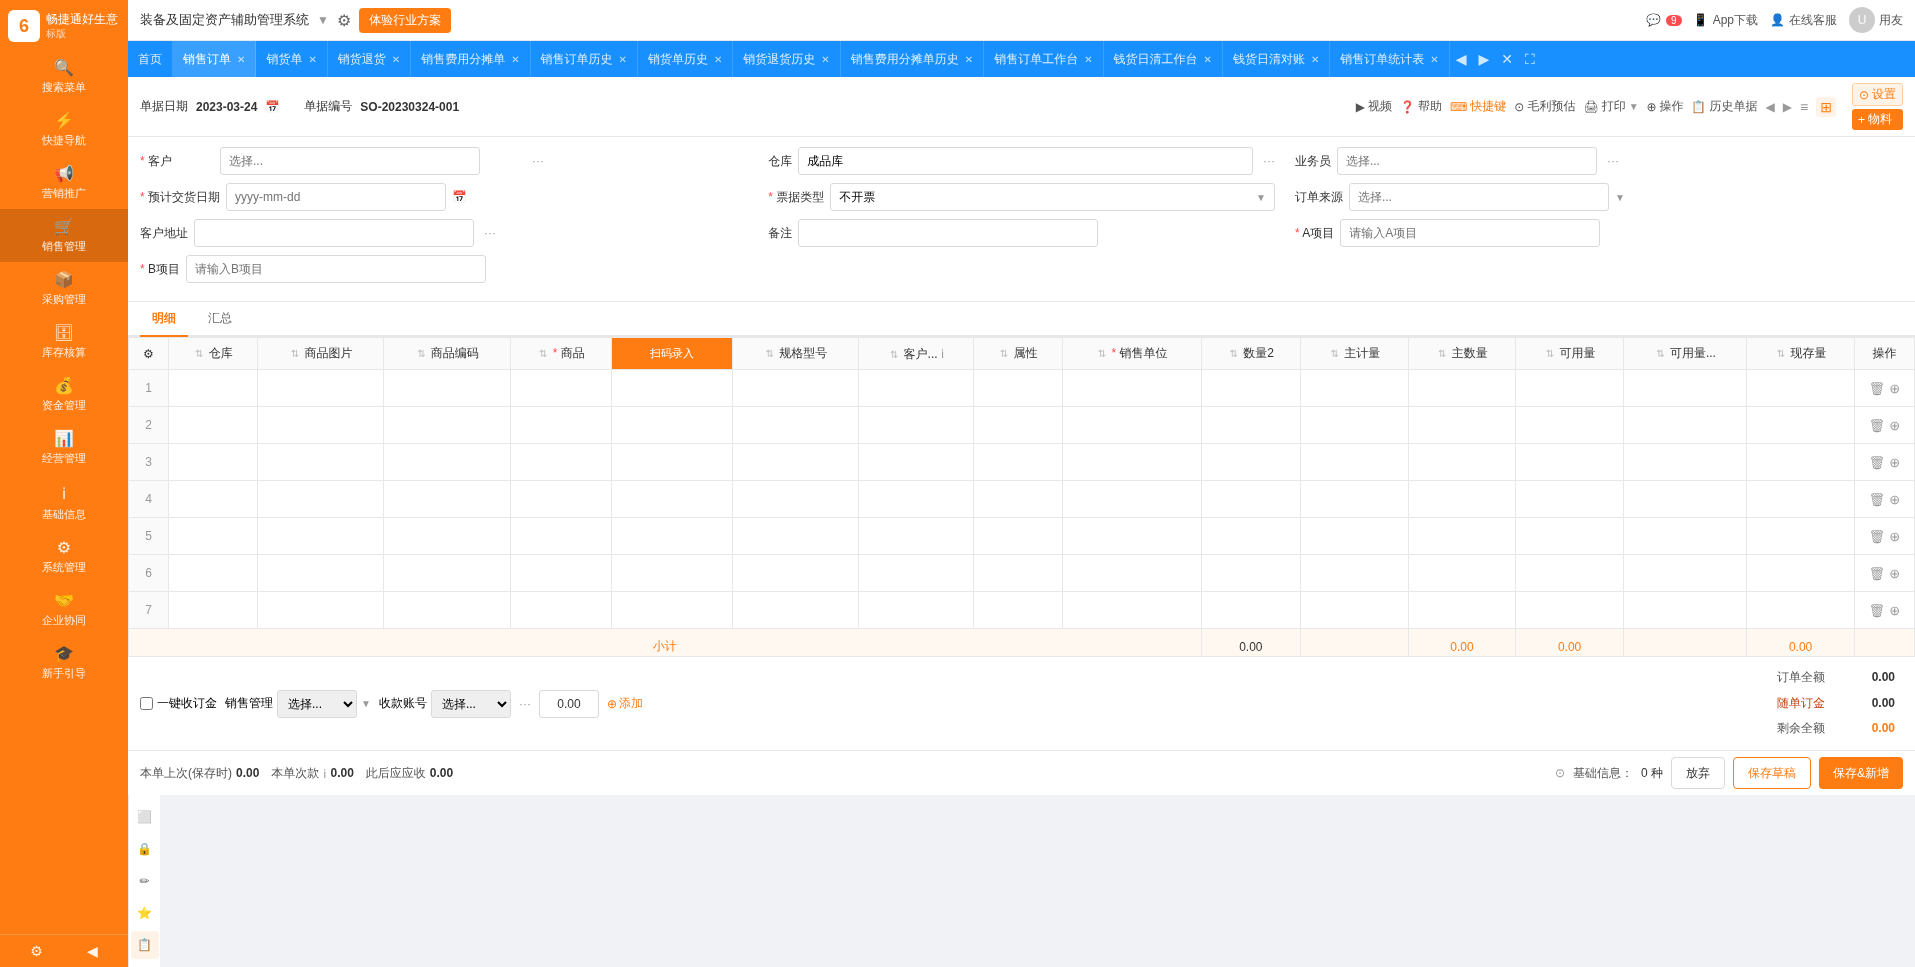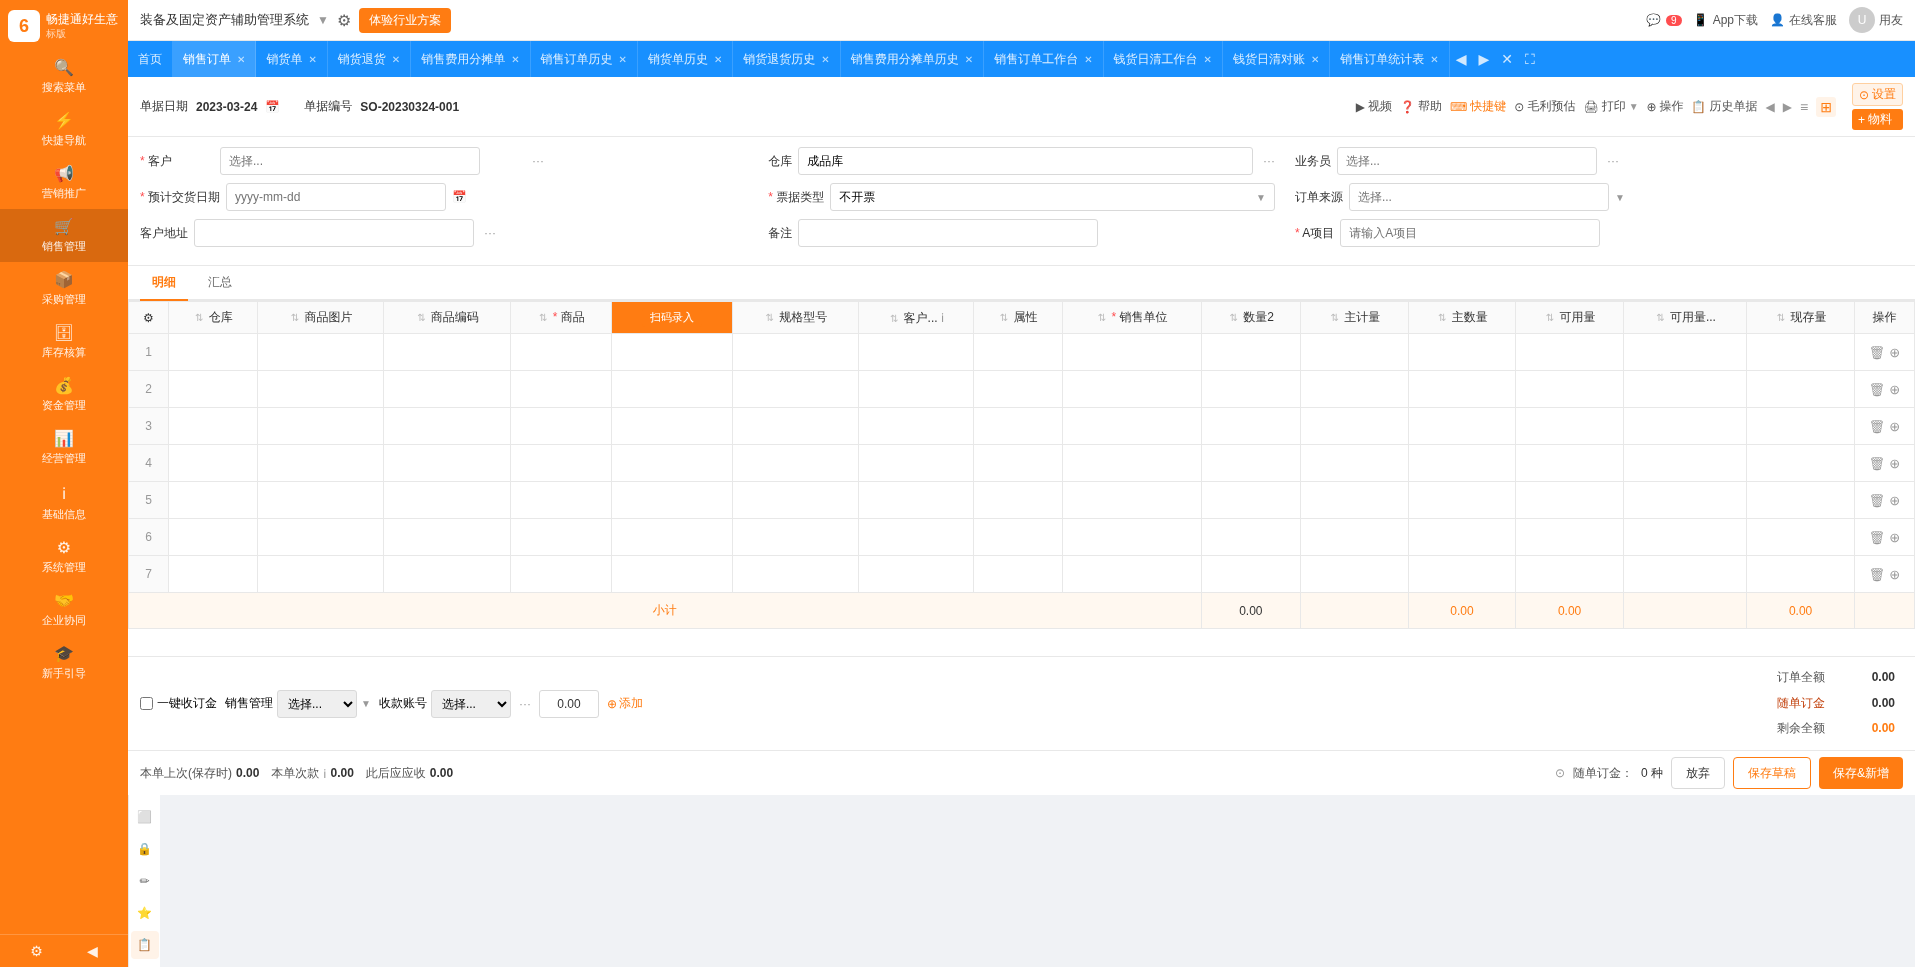--- a/index.html
+++ b/index.html
@@ -458,20 +458,26 @@
         <div class="form-field" style="flex:1;">
           <span class="form-label">备注</span>
           <input class="form-input" style="max-width: 300px;">
         </div>
         <div class="form-field-separator"></div>
         <div class="form-field" style="flex:1.2;">
           <span class="form-label required">A项目</span>
           <input class="form-input" style="max-width: 260px;" placeholder="请输入A项目">
         </div>
       </div>
+      <div class="form-row">
+        <div class="form-field" style="flex:0.5;">
+          <span class="form-label required">B项目</span>
+          <input class="form-input" style="max-width: 300px;" placeholder="请输入B项目">
+        </div>
+      </div>
     </div>
 
     <div class="content-tabs">
       <div class="content-tab active">
         <span>明细</span>
       </div>
       <div class="content-tab">
         <span>汇总</span>
       </div>
     </div>
@@ -788,21 +794,21 @@
         <span>本单次款</span>
         <span style="color:#999;">ℹ</span>
         <span class="footer-info-value">0.00</span>
       </div>
       <div class="footer-info">
         <span>此后应应收</span>
         <span class="footer-info-value">0.00</span>
       </div>
       <div class="footer-right">
         <span style="color:#999;">⊙</span>
-        <span style="color:#555;">随单订金：</span>
+        <span style="color:#555;">基础信息：</span>
         <span style="color:#333;">0 种</span>
         <button class="btn btn-default">放弃</button>
         <button class="btn btn-save">保存草稿</button>
         <button class="btn btn-primary">保存&amp;新增</button>
       </div>
     </div>
   </div>
 
   <div class="right-panel">
     <div class="right-panel-icon">⬜</div>

